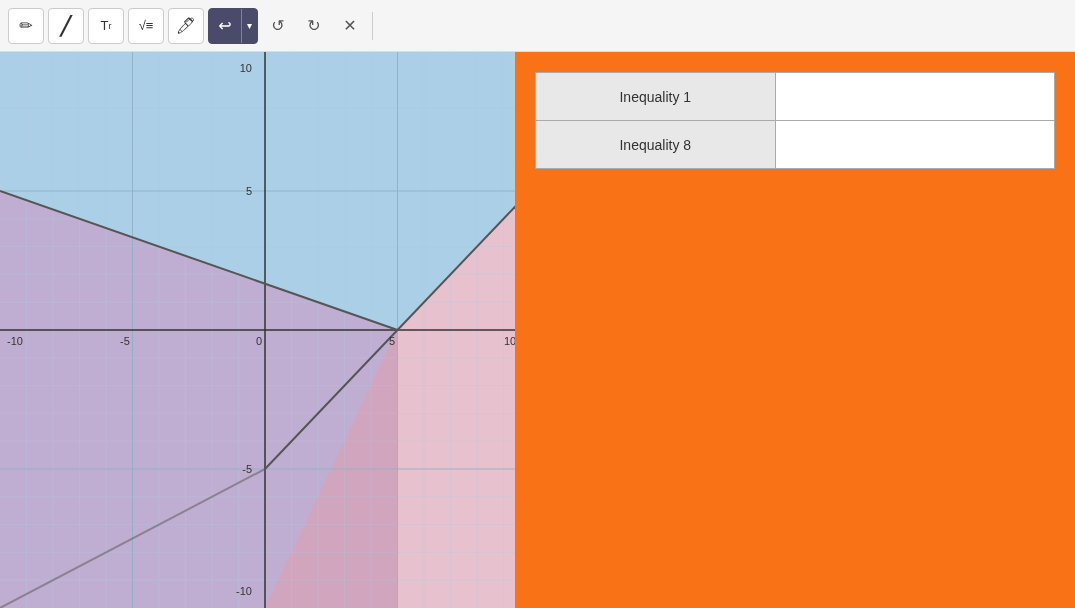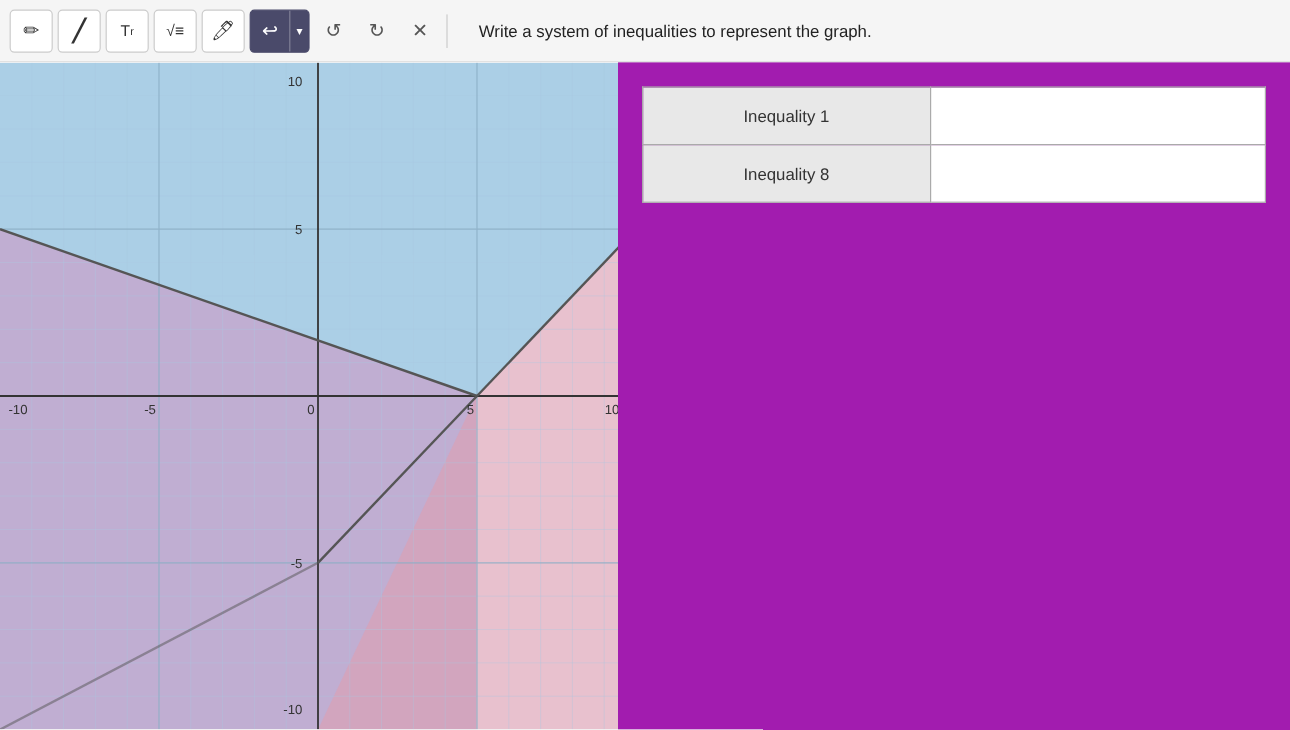--- a/index.html
+++ b/index.html
@@ -108,21 +108,21 @@
     #graph-canvas {
       position: absolute;
       top: 0;
       left: 0;
     }
 
     
     #right-panel {
       flex: 1;
       padding: 16px 20px;
-      background: #a21caf;
+      background: #f97316;
     }
 
     .inequality-table {
       border-collapse: collapse;
       width: 520px;
       margin-top: 4px;
     }
     .inequality-table td {
       border: 1px solid #aaa;
       padding: 0;
@@ -159,21 +159,20 @@
   <button class="tool-btn" title="Sqrt" style="font-size:13px;">√≡</button>
   <button class="tool-btn" title="Eraser">🖊</button>
   <div class="tool-btn-with-arrow">
     <div class="main-part">↩</div>
     <div class="arrow-part">▾</div>
   </div>
   <button class="undo-btn">↺</button>
   <button class="redo-btn">↻</button>
   <button class="close-btn">✕</button>
   <div class="toolbar-divider"></div>
-  <span class="instruction-text">Write a system of inequalities to represent the graph.</span>
 </div>
 
 <div id="main-content">
 
   <div id="graph-area">
     <svg id="graph-canvas" width="530" height="556">
 
       <defs>
         
         

